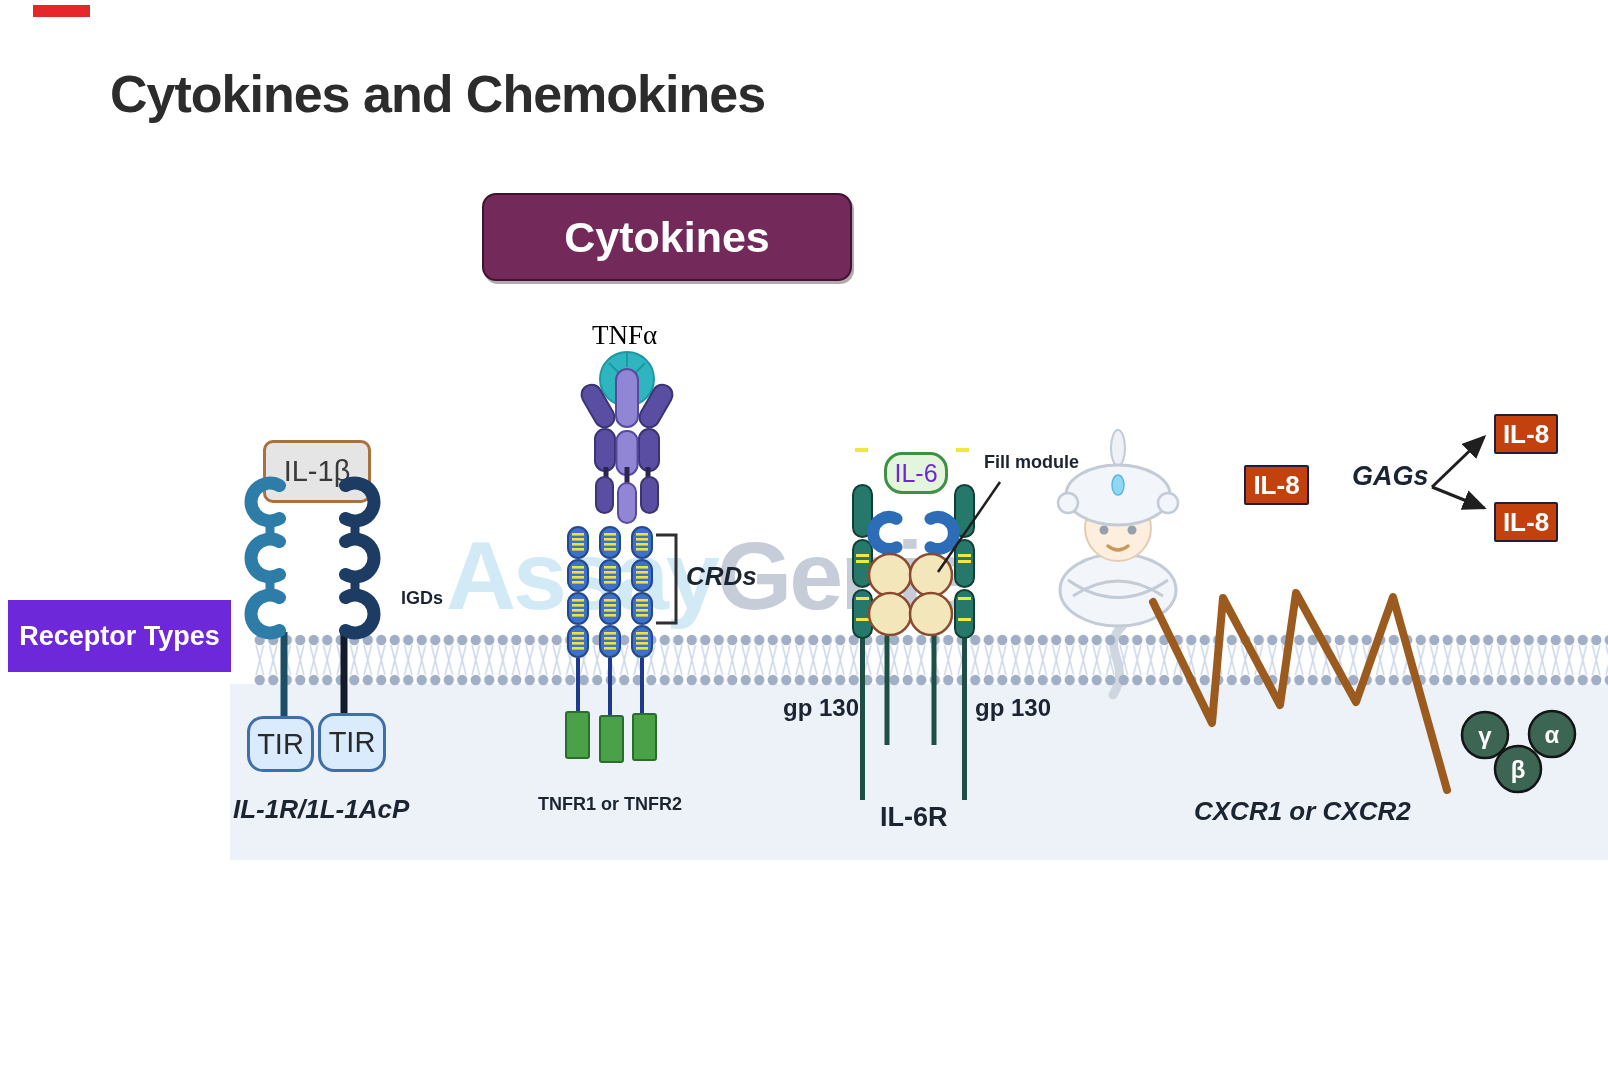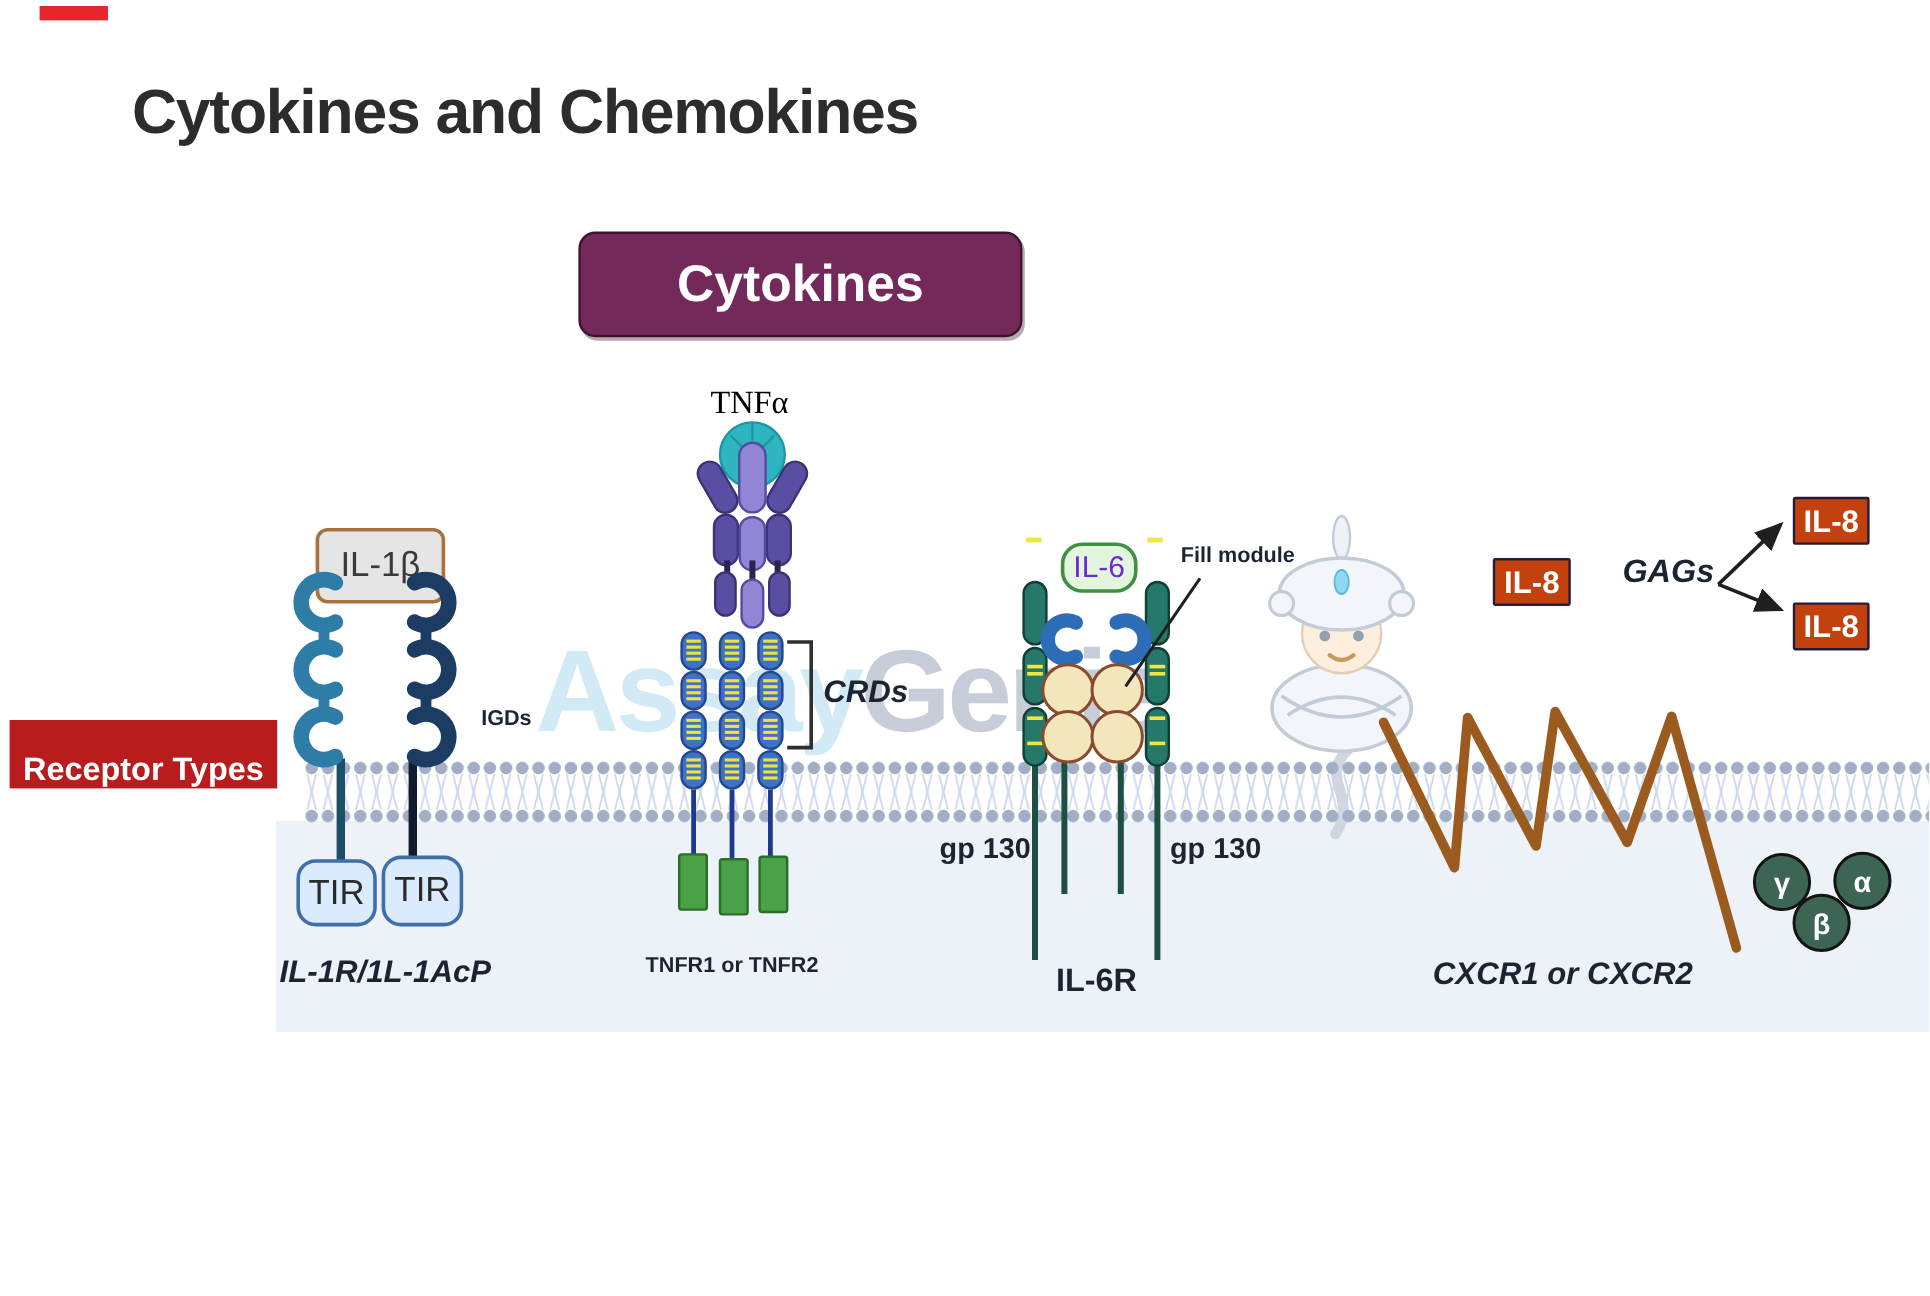--- a/index.html
+++ b/index.html
@@ -3,22 +3,22 @@
 <meta charset="utf-8">
 <style>
   html,body{margin:0;padding:0;background:#ffffff;}
   #canvas{position:relative;width:1608px;height:1080px;background:#ffffff;overflow:hidden;
           font-family:"Liberation Sans",sans-serif;}
   .abs{position:absolute;}
   .title{position:absolute;left:110px;top:64px;font-size:52px;font-weight:700;color:#2c2c2c;letter-spacing:-1px;white-space:nowrap;}
   .badge{position:absolute;width:366px;height:84px;background:#73295a;border:2px solid #401430;border-radius:14px;
          display:flex;align-items:center;justify-content:center;box-shadow:2px 3px 0 rgba(40,10,30,.35);}
   .badge span{color:#ffffff;font-size:43px;font-weight:700;}
-  .receptor-types{position:absolute;left:8px;top:600px;width:223px;height:57px;background:#b91c1c;
-         display:flex;align-items:flex-end;justify-content:center;}
+  .receptor-types{position:absolute;left:8px;top:600px;width:223px;height:72px;background:#6d28d9;
+         display:flex;align-items:center;justify-content:center;}
   .receptor-types span{color:#ffffff;font-size:27px;font-weight:700;}
   .cytoplasm{position:absolute;left:230px;top:684px;width:1378px;height:176px;background:#edf1f8;z-index:0;}
   .wm-text{position:absolute;left:446px;top:520px;font-size:97px;font-weight:700;letter-spacing:-3px;z-index:1;white-space:nowrap;}
   .wm-a{color:#d2e9f6;} .wm-g{color:#c6ccd8;}
   .z1{z-index:1}.z2{z-index:2}.z3{z-index:3}
   .lbl{position:absolute;font-weight:700;color:#1b2431;white-space:nowrap;z-index:4;}
   .lbl-25{font-size:18px;} .lbl-26{font-size:26px;font-style:italic;} .lbl-24{font-size:24px;} .lbl-27{font-size:27px;}
   .tnfa-lbl{position:absolute;left:592px;top:320px;font-size:27px;font-weight:500;color:#000000;z-index:4;white-space:nowrap;font-family:Liberation Serif, serif;}
   .il1b-box{position:absolute;left:263px;top:420px;width:102px;height:57px;background:#e5e5e5;border:3px solid #a9713e;
         border-radius:10px;display:flex;align-items:center;justify-content:center;z-index:3;margin-top:20px;}

